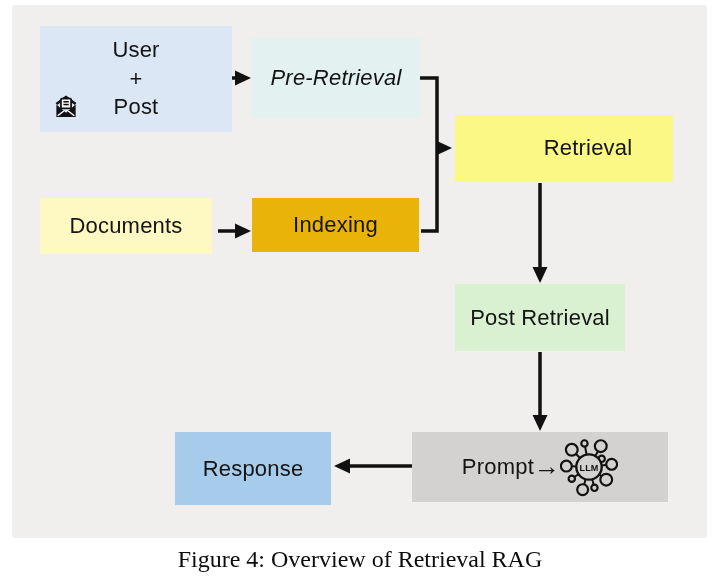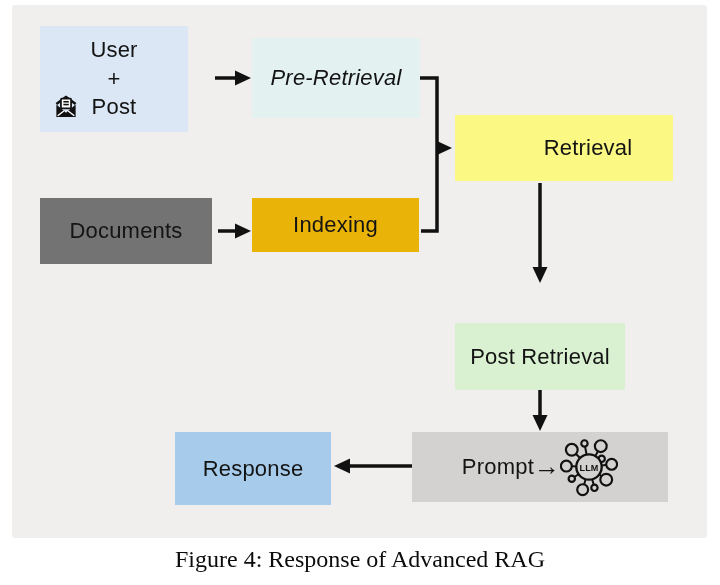--- a/index.html
+++ b/index.html
@@ -58,21 +58,21 @@
   <g fill="#111111">
     <polygon points="251,78 235,70.5 235,85.5"></polygon>
     <polygon points="251,231 235,223.5 235,238.5"></polygon>
     <polygon points="452,148 436,140.5 436,155.5"></polygon>
     <polygon points="540,283 532.5,267 547.5,267"></polygon>
     <polygon points="540,431 532.5,415 547.5,415"></polygon>
     <polygon points="334,466 350,458.5 350,473.5"></polygon>
   </g>
 </svg>
 
-<div class="node user-query" style="left: 40px; top: 26px; width: 148px; height: 106px; background: rgb(219, 231, 245);">
+<div class="node user-query" style="left: 40px; top: 26px; width: 192px; height: 106px; background: rgb(219, 231, 245);">
   <span>User</span>
   <span>+</span>
   <span>Post</span>
   <span class="mail-icon-wrap">
     <svg width="28" height="28" viewBox="0 0 32 32">
       <path d="M5 12.5 L16 4.5 L27 12.5" fill="none" stroke="#111" stroke-width="3" stroke-linejoin="round"></path>
       <rect x="10.2" y="6.5" width="11.6" height="11" rx="1" fill="#ffffff" stroke="#111" stroke-width="2"></rect>
       <line x1="13" y1="10" x2="19.2" y2="10" stroke="#111" stroke-width="1.8"></line>
       <line x1="13" y1="13.2" x2="19.2" y2="13.2" stroke="#111" stroke-width="1.8"></line>
       <path d="M5 13 L5 27.5 L27 27.5 L27 13 L16 22.5 Z" fill="#111"></path>
@@ -82,29 +82,29 @@
 </div>
 
 <div class="node" style="left: 252px; top: 38px; width: 168px; height: 80px; background: rgb(227, 242, 241); font-style: italic;">
   <span class="label">Pre-Retrieval</span>
 </div>
 
 <div class="node" style="left: 455px; top: 115px; width: 170px; height: 66px; background: rgb(251, 248, 132); padding-left: 48px;">
   <span class="label">Retrieval</span>
 </div>
 
-<div class="node" style="left: 40px; top: 198px; width: 172px; height: 66px; background: #737373;">
+<div class="node" style="left: 40px; top: 198px; width: 172px; height: 56px; background: #fef9c3;">
   <span class="label">Documents</span>
 </div>
 
 <div class="node" style="left: 252px; top: 198px; width: 167px; height: 54px; background: #eab308;">
   <span class="label">Indexing</span>
 </div>
 
-<div class="node" style="left: 455px; top: 284px; width: 170px; height: 67px; background: rgb(217, 241, 209); margin-top: 39px;">
+<div class="node" style="left: 455px; top: 284px; width: 170px; height: 67px; background: rgb(217, 241, 209);">
   <span class="label">Post Retrieval</span>
 </div>
 
 <div class="node" style="left: 412px; top: 432px; width: 256px; height: 70px; background: rgb(211, 210, 209);">
   <span class="prompt-content">
     <span class="label">Prompt</span>
     <span class="prompt-arrow">→</span>
     <span class="llm-icon-wrap">
       <svg width="58" height="60" viewBox="0 0 64 64">
         <g stroke="#111" stroke-width="2.2" fill="none">
@@ -135,13 +135,13 @@
         <text x="32" y="36" text-anchor="middle" font-size="10" font-weight="bold" font-family="Liberation Sans, sans-serif" fill="#111">LLM</text>
       </svg>
     </span>
   </span>
 </div>
 
 <div class="node" style="left: 175px; top: 432px; width: 156px; height: 73px; background: rgb(167, 203, 234);">
   <span class="label">Response</span>
 </div>
 
-<div class="caption">Figure 4: Response of Advanced RAG</div>
+<div class="caption">Figure 4: Overview of Retrieval RAG</div>
 
 </body></html>

